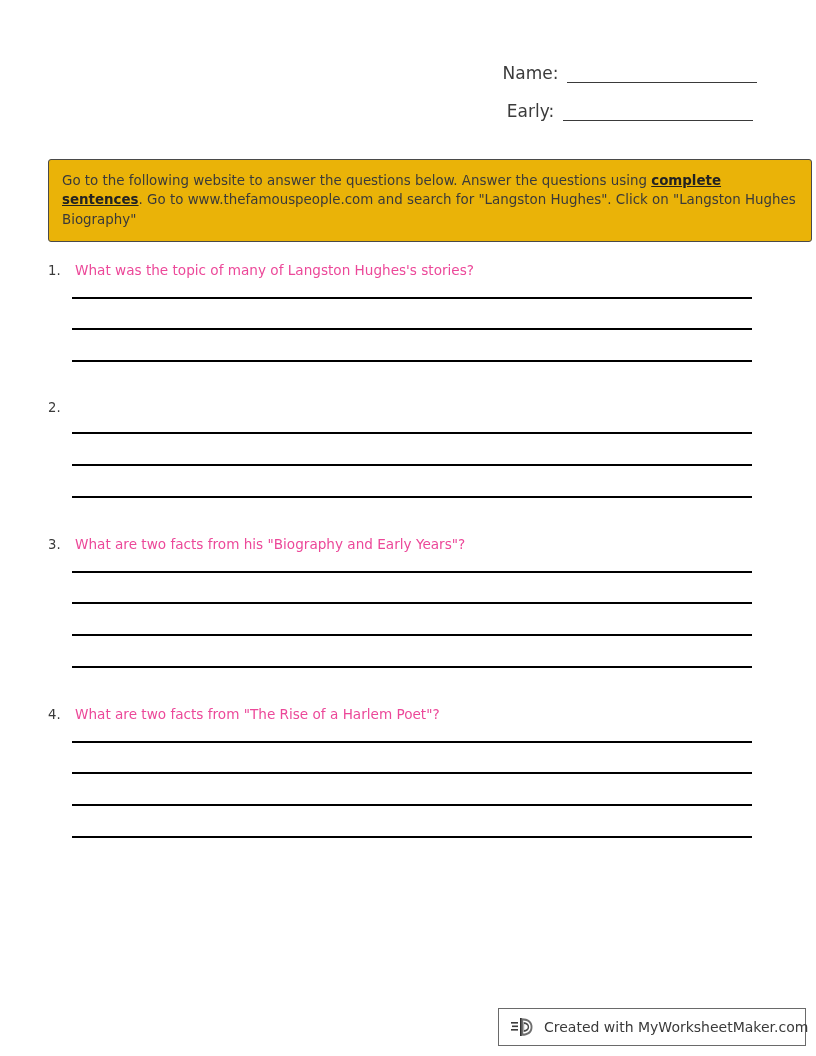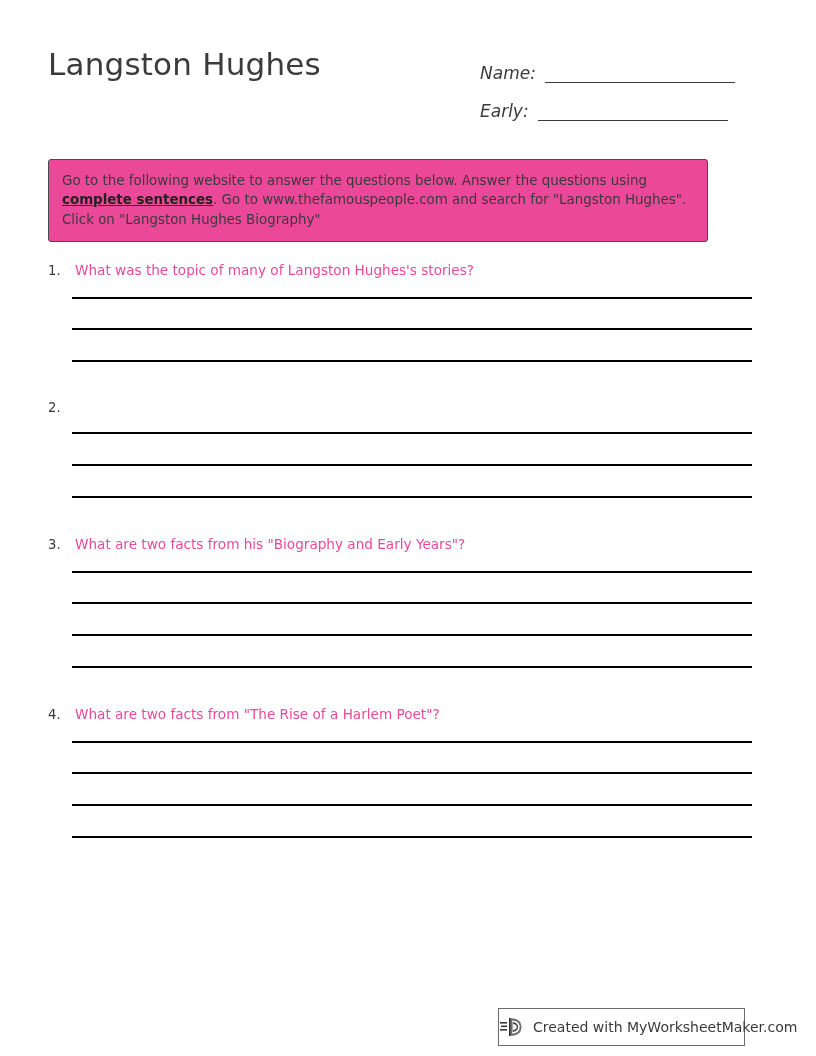--- a/index.html
+++ b/index.html
@@ -36,23 +36,22 @@
   }
   .name-date {
     position: absolute;
     left: 480px;
     top: 48px;
     width: 300px;
   }
   .field-row {
     display: flex;
     align-items: flex-end;
-    justify-content: flex-start;
+    justify-content: center;
     height: 38px;
-    font-style: italic;
   }
   .field-label {
     font-size: 17px;
     color: #3b3b3b;
     padding-right: 9px;
     line-height: 1;
     padding-bottom: 4px;
     white-space: nowrap;
   }
   .field-rule {
@@ -60,27 +59,27 @@
     border-bottom: 1.4px solid #3a3a3a;
     height: 0;
     margin-bottom: 3px;
   }
 
   
   .instruction-box {
     position: absolute;
     left: 48px;
     top: 159px;
-    width: 660px;
+    width: 764px;
     min-height: 74px;
     box-sizing: border-box;
     border: 1.3px solid #4a4a4a;
     border-radius: 3px;
     padding: 11px 13px 12px 13px;
-    background: #ec4899;
+    background: #eab308;
   }
   .instruction-text {
     font-size: 13.4px;
     line-height: 1.44;
     color: #3a3a3a;
     margin: 0;
   }
   .instruction-text .emph {
     font-weight: bold;
     text-decoration: underline;
@@ -129,47 +128,46 @@
   }
   .block-gap {
     height: 38px;
   }
 
   
   .footer-badge {
     position: absolute;
     left: 498px;
     top: 1008px;
-    width: 247px;
+    width: 308px;
     height: 38px;
     box-sizing: border-box;
     border: 1.3px solid #6a6a6a;
     background: #ffffff;
     display: flex;
     align-items: center;
-    padding-left: 1px;
+    padding-left: 12px;
   }
   .badge-logo {
     width: 26px;
     height: 22px;
     flex: 0 0 26px;
     margin-right: 7px;
     display: block;
   }
   .badge-text {
     font-size: 14px;
     color: #3a3a3a;
     white-space: nowrap;
   }
 </style>
 </head>
 <body>
 
 <div class="header">
-  <div class="title">Langston Hughes</div>
 
   <div class="name-date">
     <div class="field-row">
       <span class="field-label">Name:</span>
       <span class="field-rule"></span>
     </div>
     <div class="field-row">
       <span class="field-label">Early:</span>
       <span class="field-rule"></span>
     </div>

